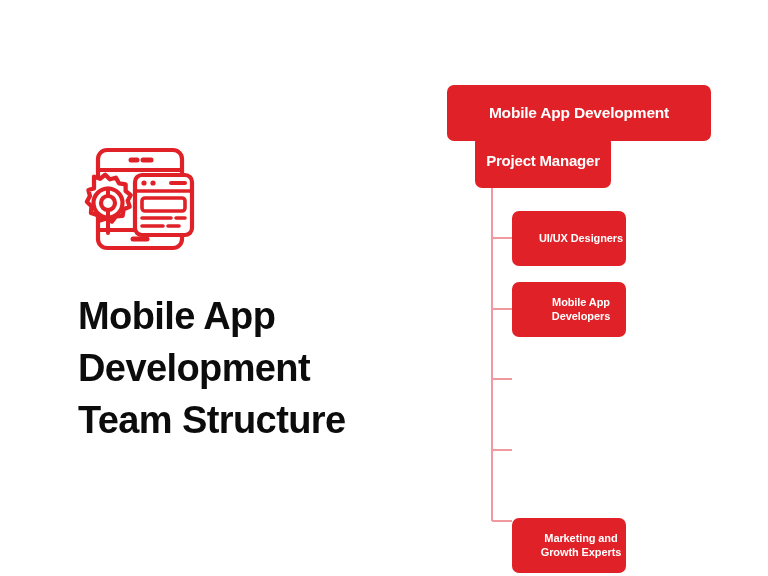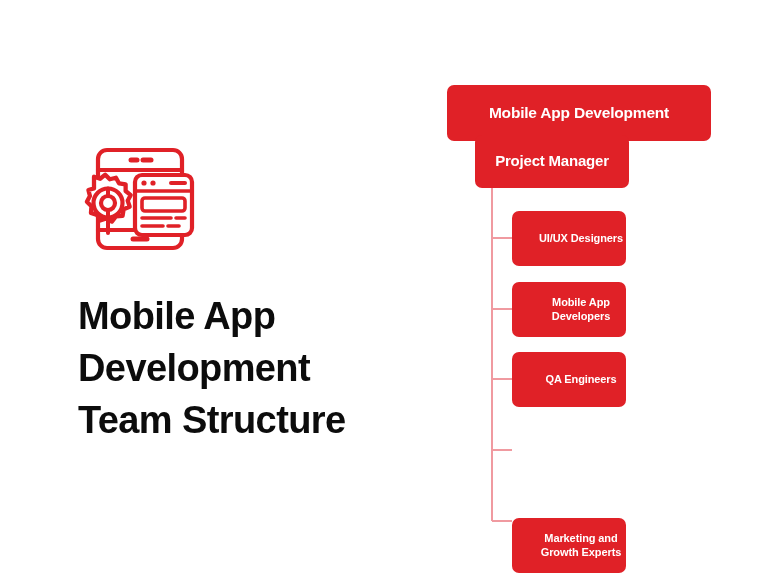--- a/index.html
+++ b/index.html
@@ -91,21 +91,21 @@
     top: 40px;
     width: 264px;
     height: 56px;
     font-size: 15.5px;
     letter-spacing: -0.2px;
     margin-top: 45px;
   }
   #node-manager {
     left: 45px;
     top: 135px;
-    width: 154px;
+    width: 136px;
     height: 53px;
     font-size: 15px;
     letter-spacing: -0.2px;
   }
   .node-child {
     left: 82px;
     width: 114px;
     height: 55px;
     font-size: 11px;
     letter-spacing: -0.1px;
@@ -201,23 +201,20 @@
 
     <div class="node node-child" id="node-child-0">
       <span class="node-label">UI/UX Designers</span>
     </div>
 
     <div class="node node-child" id="node-child-1">
       <span class="node-label">Mobile App
 Developers</span>
     </div>
 
-    <div class="node node-child" id="node-child-2">
-      <span class="node-label">QA Engineers</span>
-    </div>
 
 
     <div class="node node-child" id="node-child-4">
       <span class="node-label">Marketing and
 Growth Experts</span>
     </div>
 
   </div>
 </div>
 

